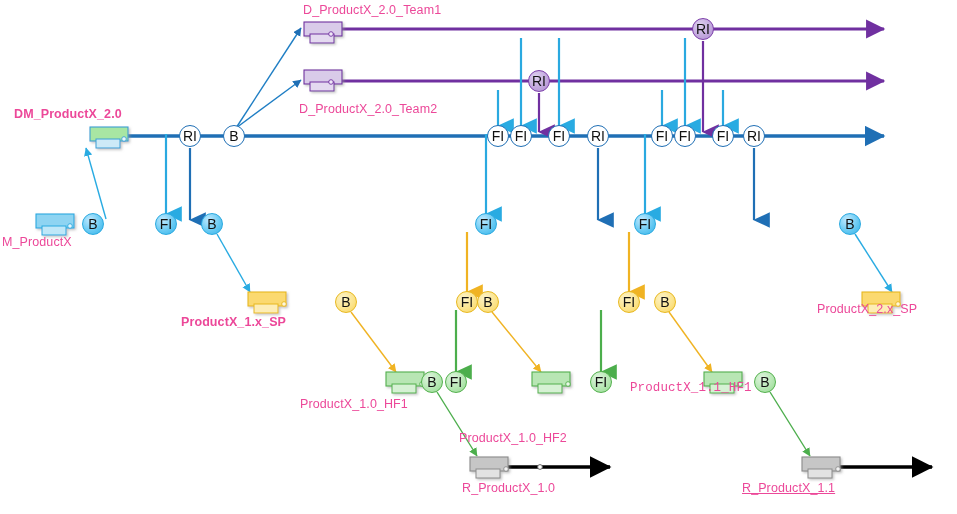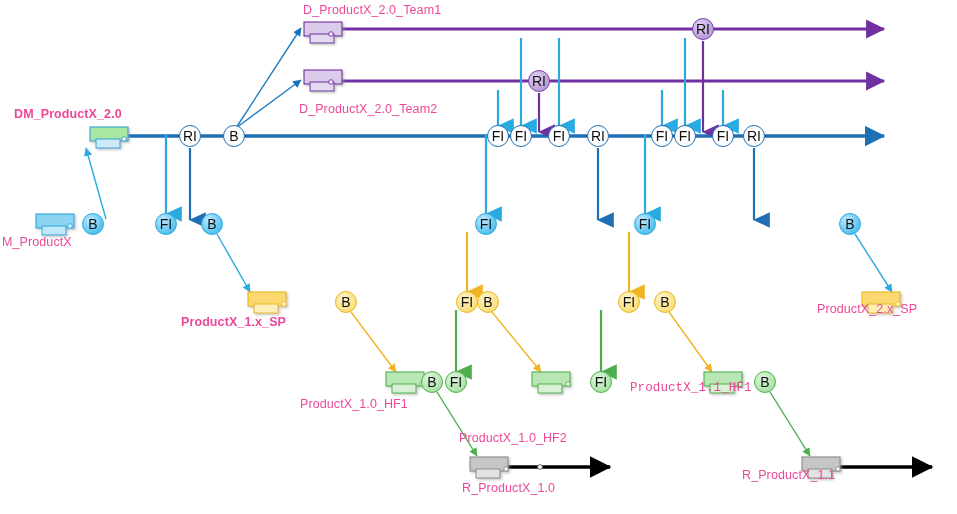--- a/index.html
+++ b/index.html
@@ -200,21 +200,21 @@
       <div class="lbl" style="left: 303px; top: 3px;">D_ProductX_2.0_Team1</div>
       <div class="lbl" style="left: 299px; top: 102px;">D_ProductX_2.0_Team2</div>
       <div class="lbl" style="left: 14px; top: 107px; font-weight: bold;">DM_ProductX_2.0</div>
       <div class="lbl" style="left: 2px; top: 235px;">M_ProductX</div>
       <div class="lbl" style="left: 181px; top: 315px; font-weight: bold;">ProductX_1.x_SP</div>
       <div class="lbl" style="left: 817px; top: 302px;">ProductX_2.x_SP</div>
       <div class="lbl" style="left: 300px; top: 397px;">ProductX_1.0_HF1</div>
       <div class="lbl" style="left: 459px; top: 397px; margin-top: 34px;">ProductX_1.0_HF2</div>
       <div class="lbl" style="left: 630px; top: 381px; font-family: Liberation Mono, monospace;">ProductX_1.1_HF1</div>
       <div class="lbl" style="left: 462px; top: 481px;">R_ProductX_1.0</div>
-      <div class="lbl" style="left: 742px; top: 468px;">R_ProductX_1.1</div>
+      <div class="lbl" style="left: 742px; top: 481px; text-decoration: underline;">R_ProductX_1.1</div>
     </div>
 
   <div id="nodes">
       <div class="node n-blue" style="left: 179px; top: 125px;">
         <span>RI</span>
       </div>
       <div class="node n-blue" style="left: 223px; top: 125px;">
         <span>B</span>
       </div>
       <div class="node n-blue" style="left: 487px; top: 125px;">

